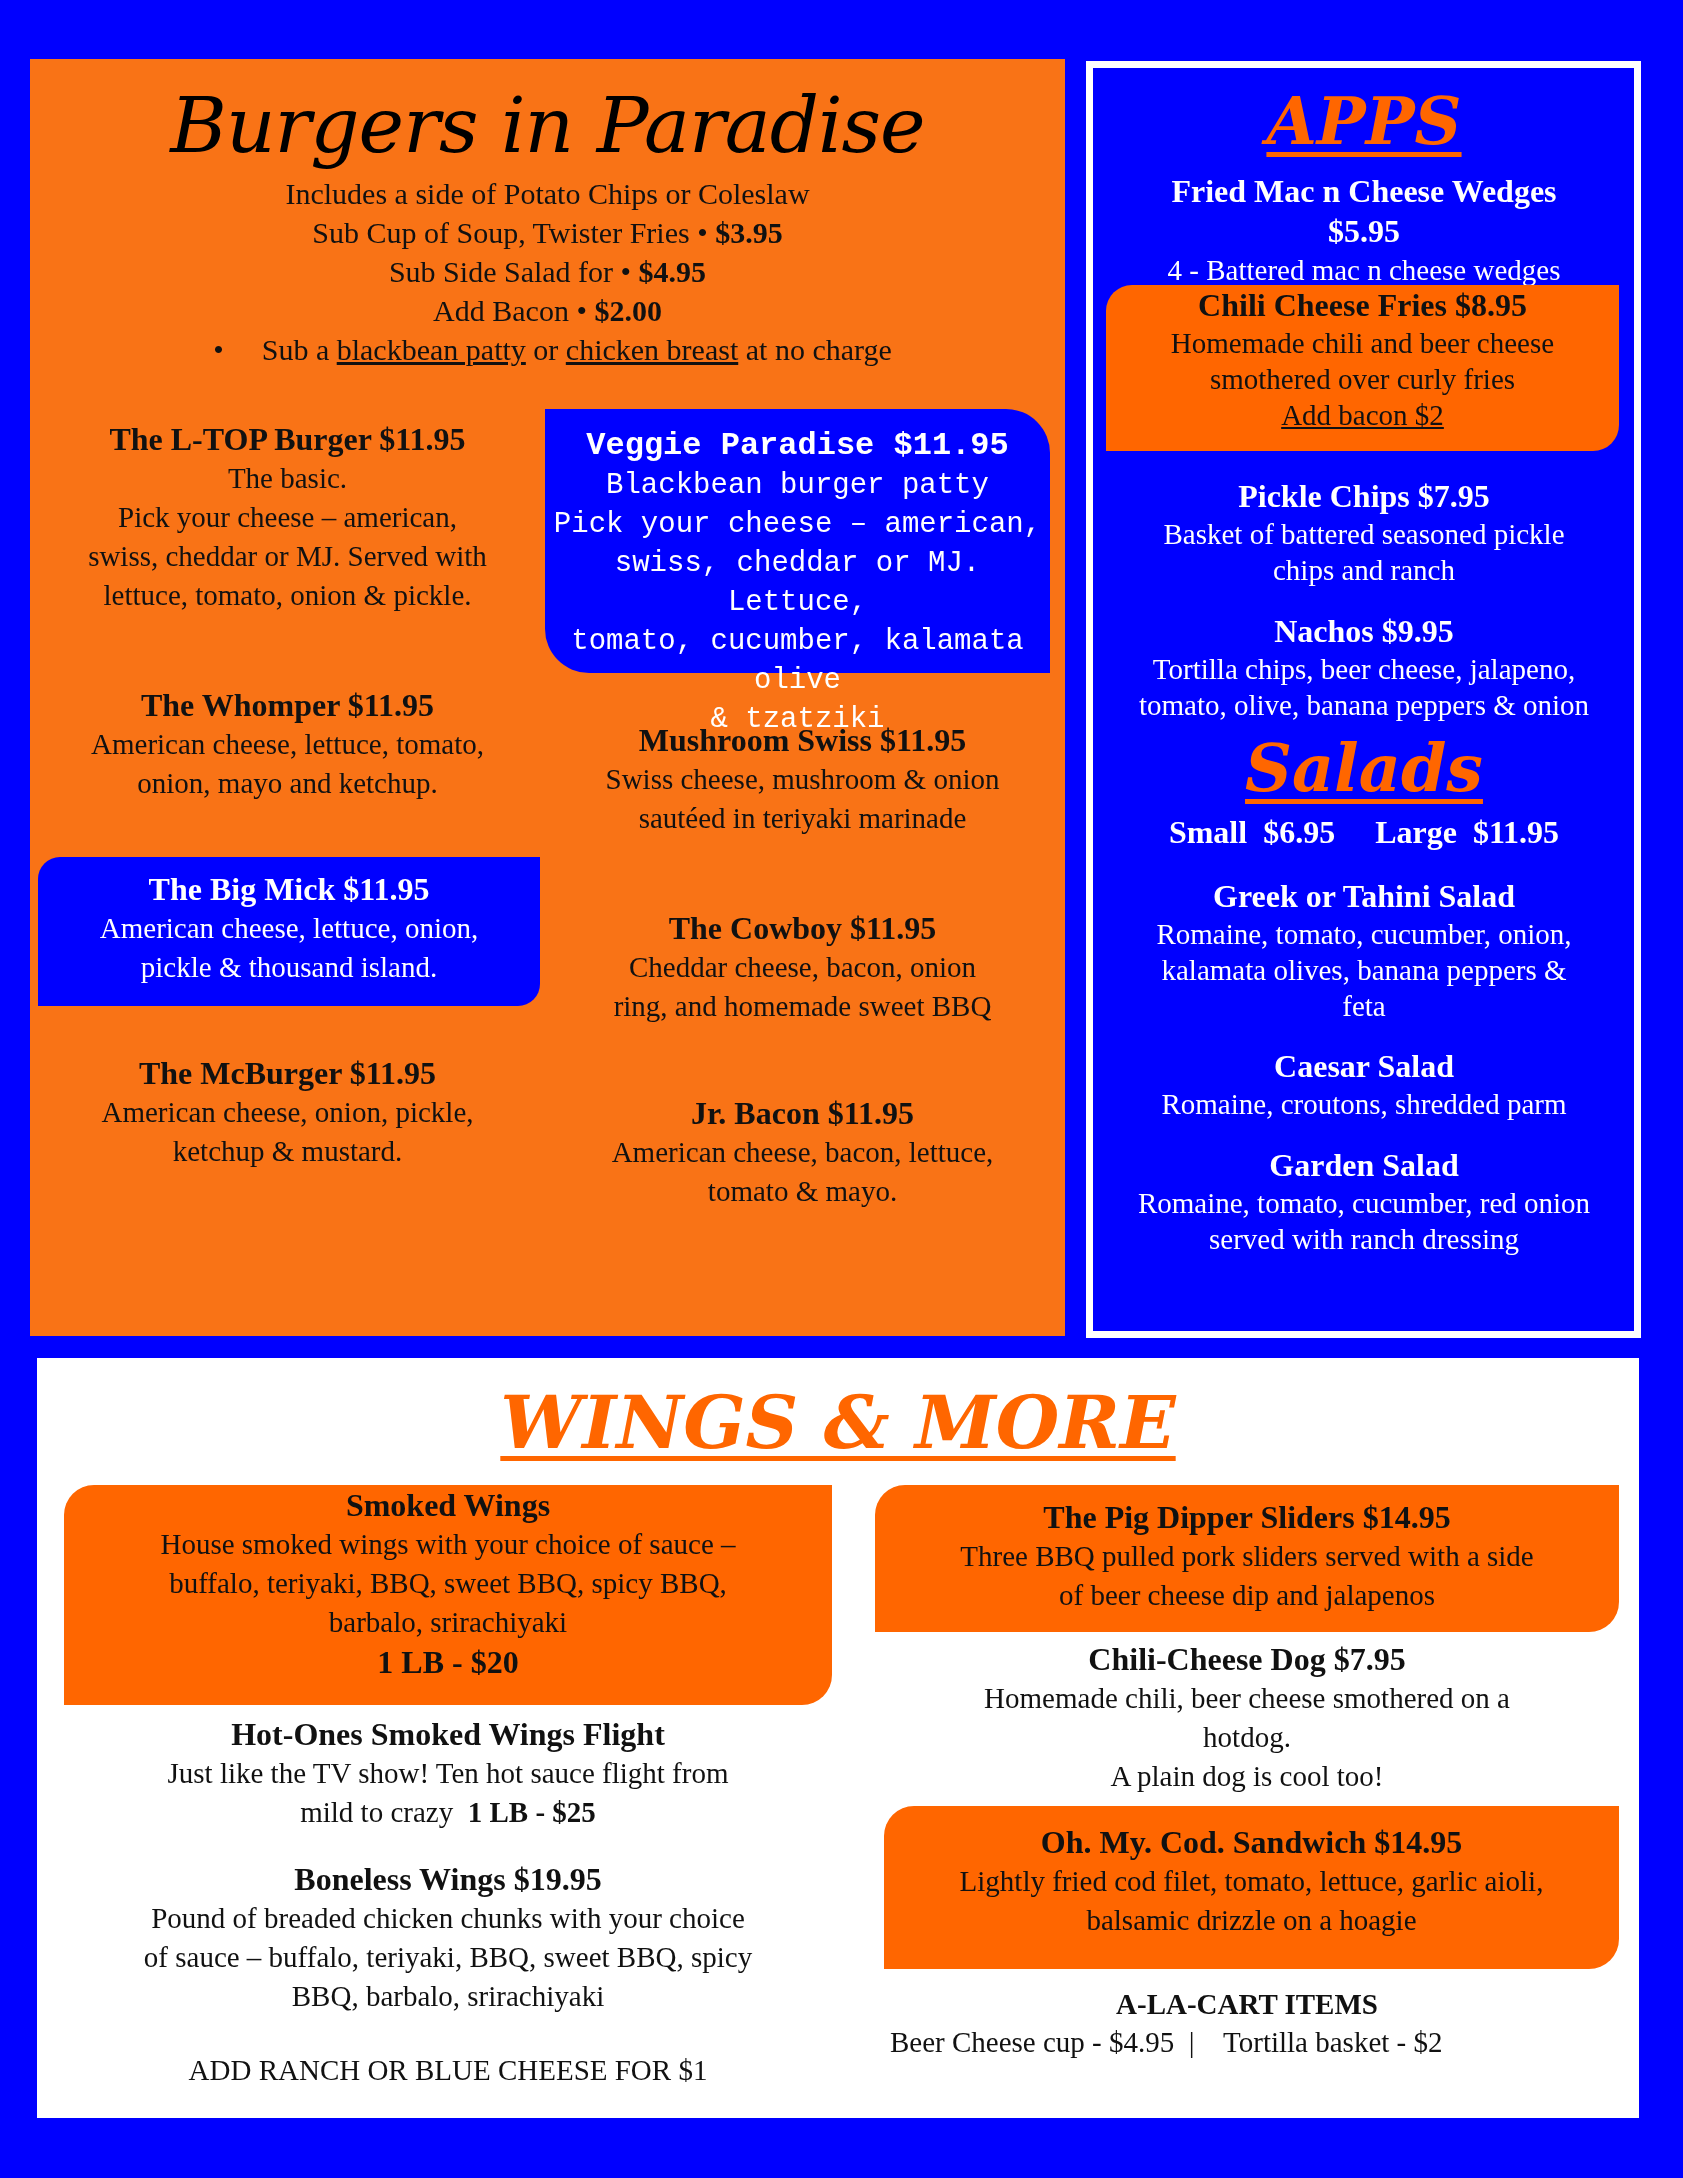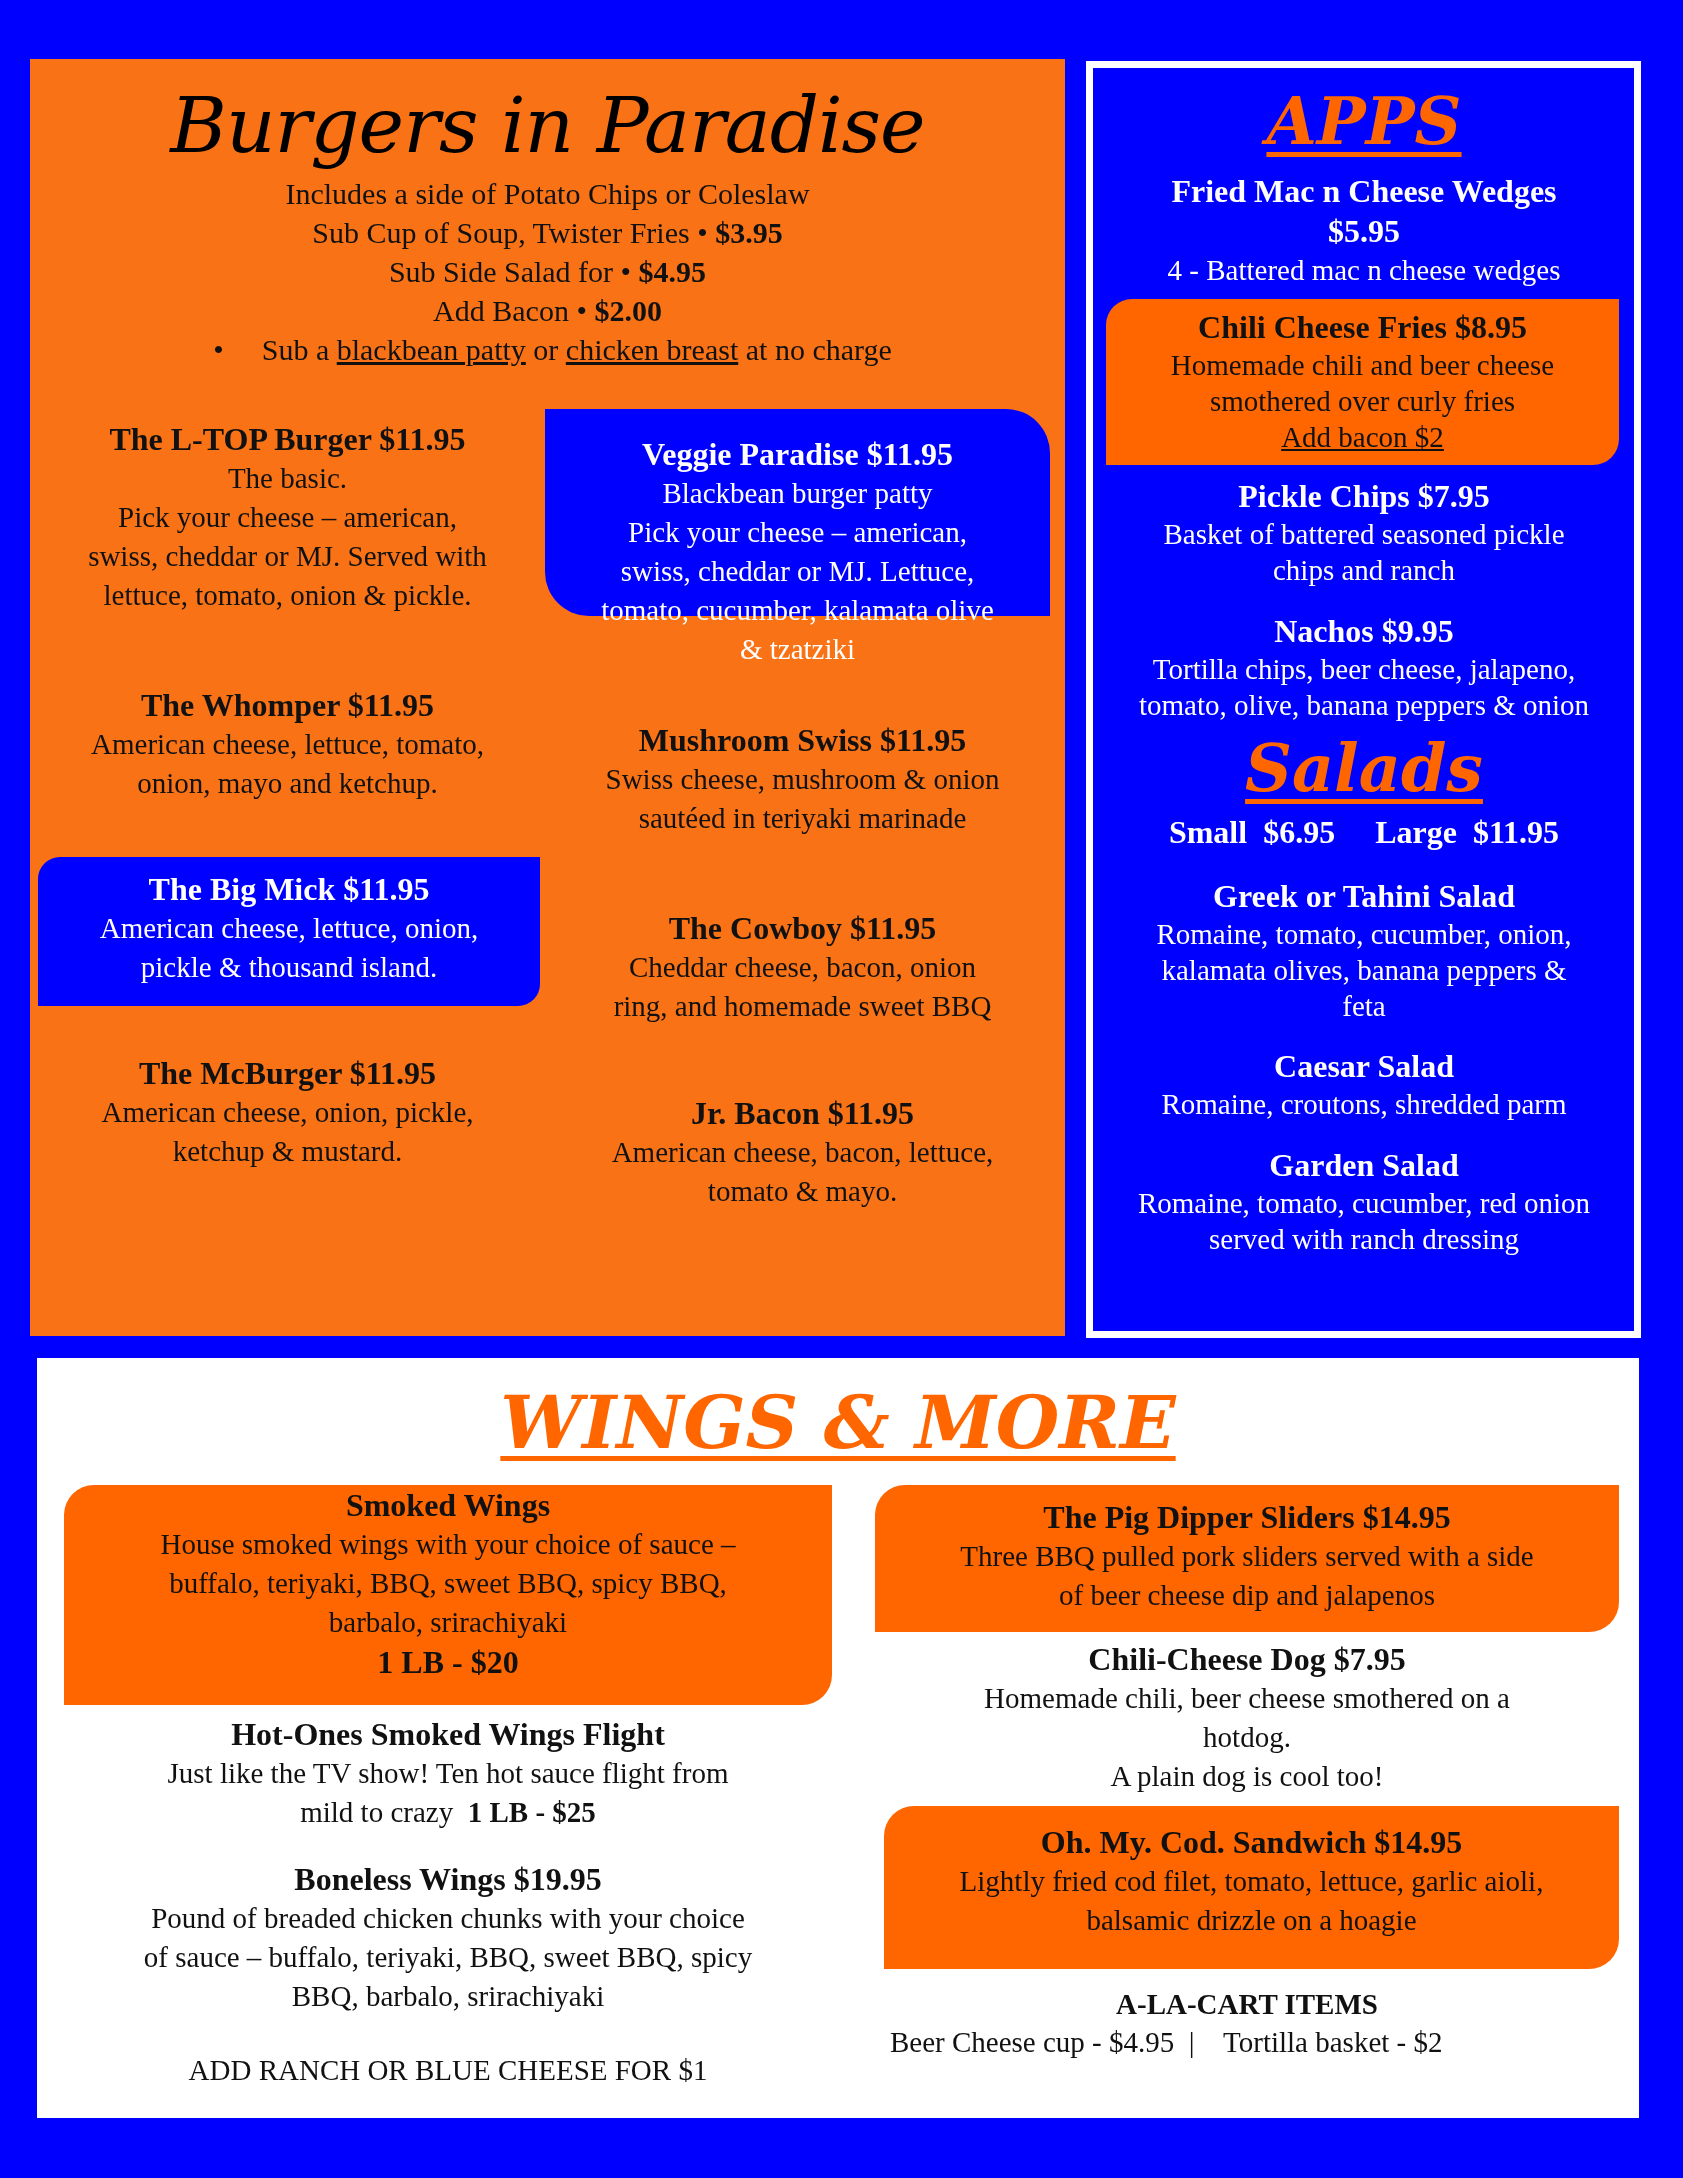--- a/index.html
+++ b/index.html
@@ -44,21 +44,21 @@
   </div>
 
   <div class="abs center dark" style="left:0; width:515px; top:360px;">
     <div class="item-name">The L-TOP Burger  $11.95</div>
     <div class="item-desc">The basic.</div>
     <div class="item-desc">Pick your cheese – american,</div>
     <div class="item-desc">swiss, cheddar or MJ. Served with</div>
     <div class="item-desc">lettuce, tomato, onion &amp; pickle.</div>
   </div>
 
-  <div class="abs center light box-blue" style="left:515px; top:350px; width:505px; height:207px; border-radius:0 44px 0 44px; padding-top:25px;">
+  <div class="abs center light box-blue" style="left:515px; top:350px; width:505px; height:264px; border-radius:0 44px 0 44px; padding-top:17px;font-family:Liberation Mono, monospace;">
     <div class="item-name">Veggie Paradise  $11.95</div>
     <div class="item-desc">Blackbean burger patty</div>
     <div class="item-desc">Pick your cheese – american,</div>
     <div class="item-desc">swiss, cheddar or MJ. Lettuce,</div>
     <div class="item-desc">tomato, cucumber, kalamata olive</div>
     <div class="item-desc">&amp; tzatziki</div>
   </div>
 
   <div class="abs center dark" style="left:0; width:515px; top:626px;">
     <div class="item-name">The Whomper  $11.95</div>
@@ -99,21 +99,21 @@
 
 <div class="abs apps-panel">
   <div class="abs center section-title" style="left:0; width:542px; top:14px; font-size:65px; line-height:79px;">APPS</div>
 
   <div class="abs center light" style="left:0; width:542px; top:103px;">
     <div class="item-name">Fried Mac n Cheese Wedges</div>
     <div class="item-name">$5.95</div>
     <div class="item-desc">4 - Battered mac n cheese wedges</div>
   </div>
 
-  <div class="abs center dark box-orange" style="left:13px; top:231px; width:513px; height:166px; border-radius:26px 0 26px 0; padding-top:8px;">
+  <div class="abs center dark box-orange" style="left:13px; top:217px; width:513px; height:166px; border-radius:26px 0 26px 0; padding-top:0;">
     <div class="item-name">Chili Cheese Fries  $8.95</div>
     <div class="item-desc" style="line-height:36px;">Homemade chili and beer cheese</div>
     <div class="item-desc" style="line-height:36px;">smothered over curly fries</div>
     <div class="item-desc underline" style="line-height:36px;">Add bacon  $2</div>
   </div>
 
   <div class="abs center light" style="left:0; width:542px; top:408px;">
     <div class="item-name">Pickle Chips  $7.95</div>
     <div class="item-desc" style="line-height:36px;">Basket of battered seasoned pickle</div>
     <div class="item-desc" style="line-height:36px;">chips and ranch</div>

